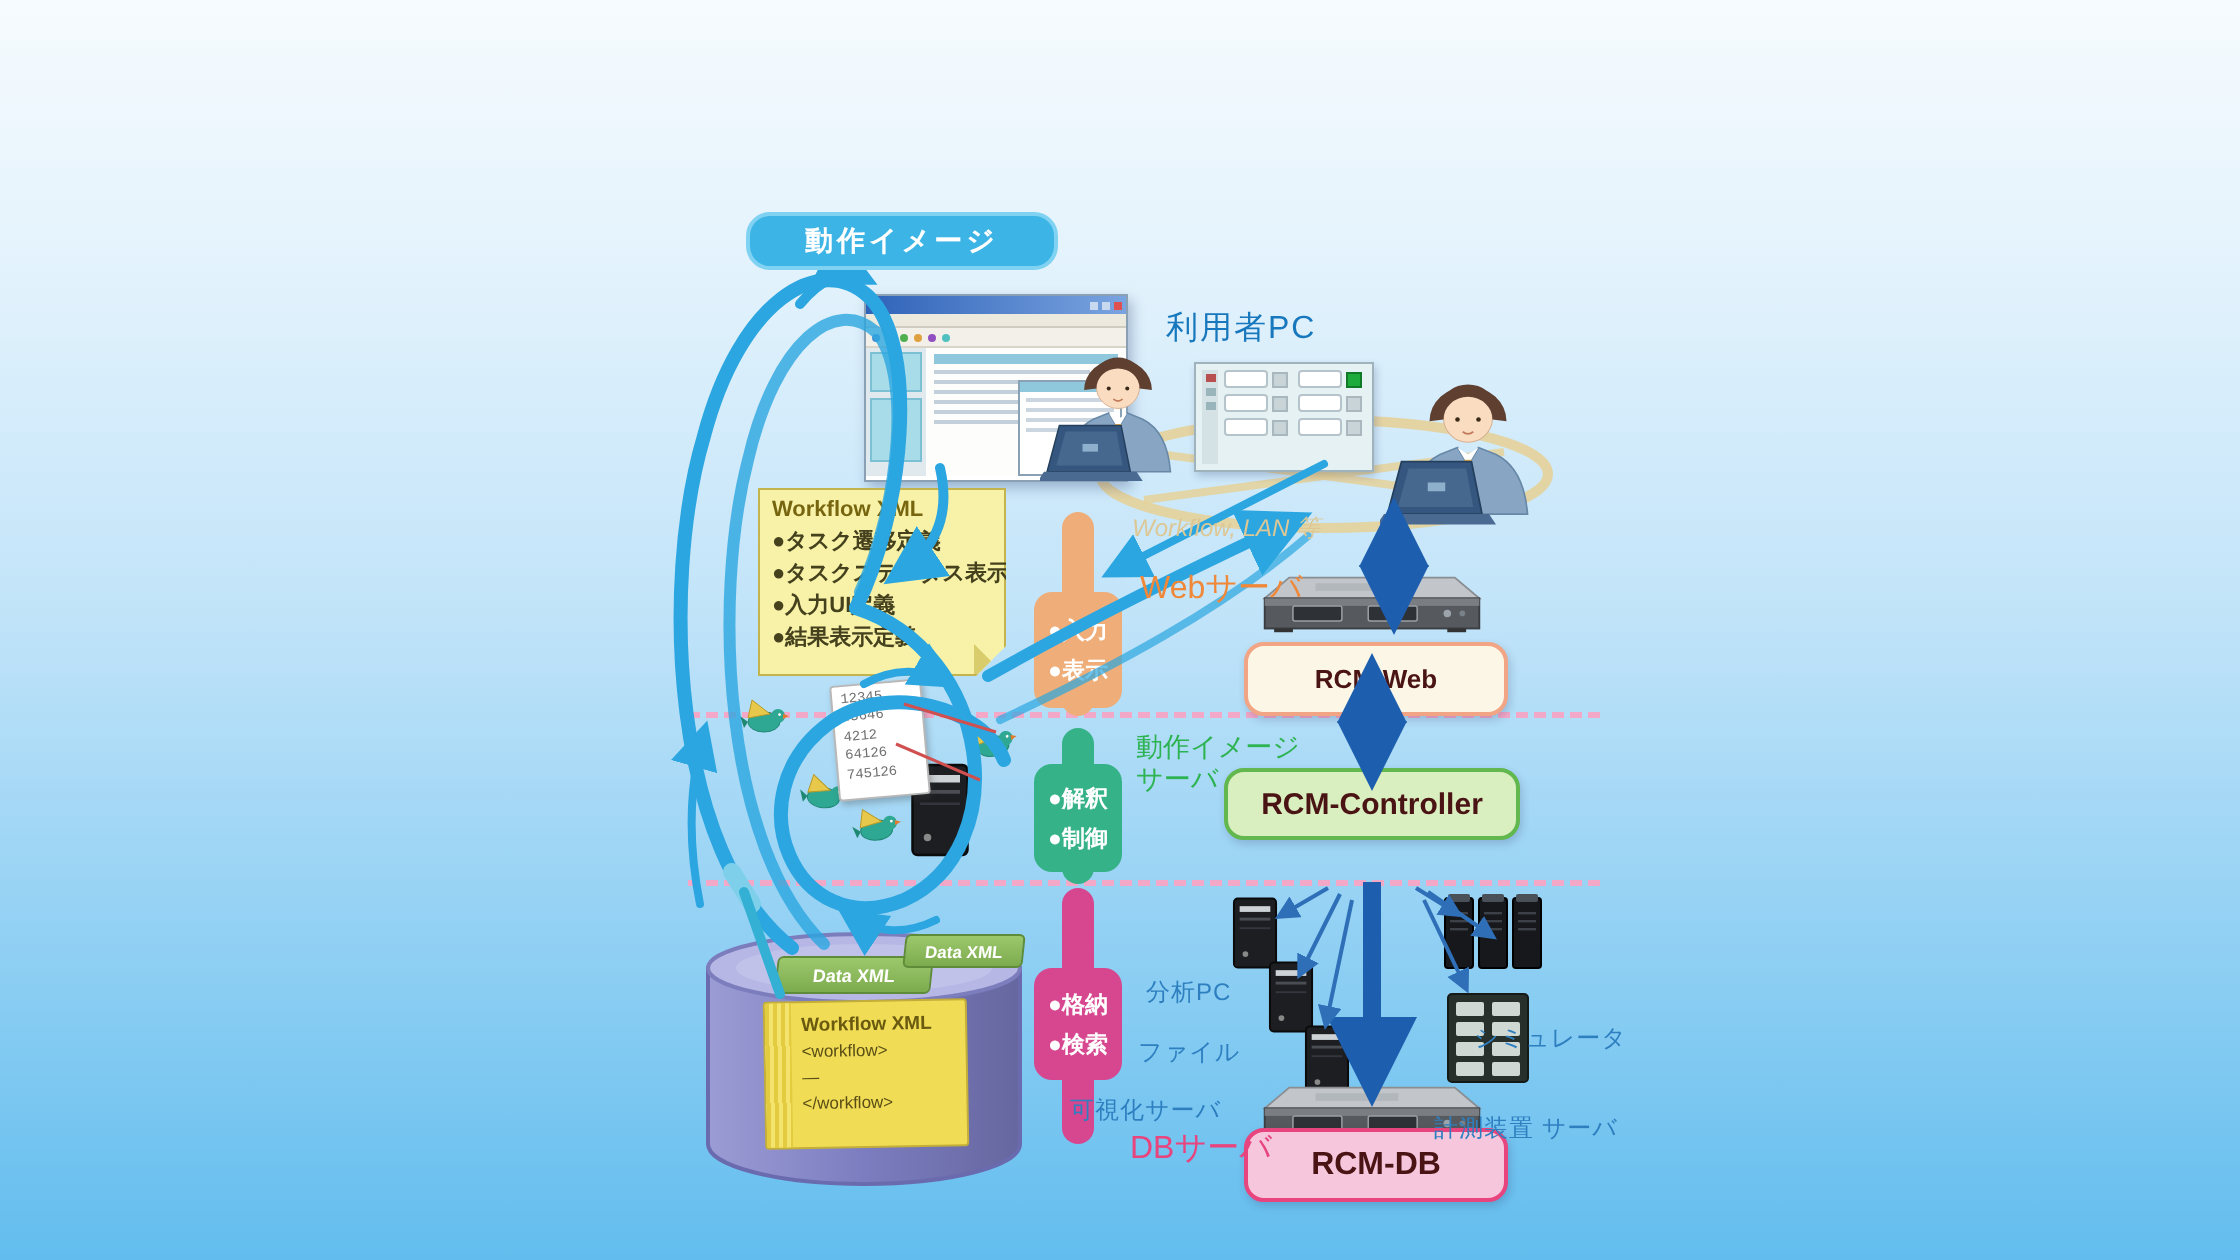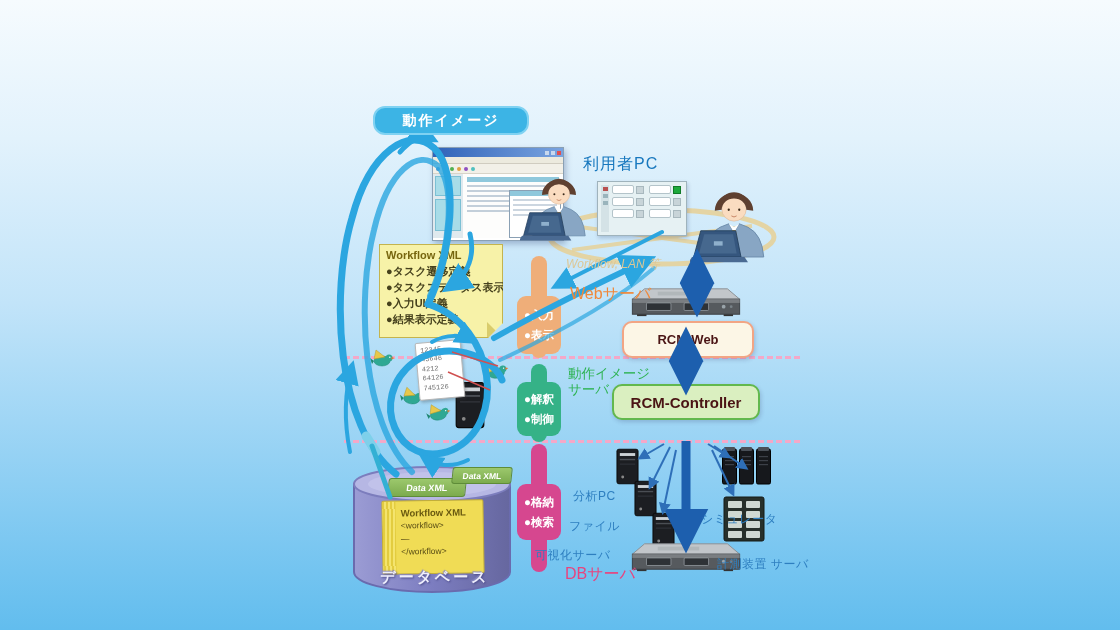--- a/index.html
+++ b/index.html
@@ -340,21 +340,21 @@
     <div>サーバ</div>
   </div>
   <svg class="abs icon-wrap" style="left:618px;top:384px" width="124" height="32" viewBox="0 0 120 34">
       <use href="#sym-rack"></use>
     </svg>
   <div class="abs node node-ctrl">RCM-Controller</div>
 
   <div class="abs lbl lbl-dev" style="left:573px;top:488px">分析PC</div>
   <div class="abs lbl lbl-dev" style="left:569px;top:518px">ファイル</div>
   <div class="abs lbl lbl-dev" style="left:535px;top:547px">可視化サーバ</div>
-  <div class="abs lbl lbl-dev" style="left:701px;top:511px">シミュレータ</div>
+  <div class="abs lbl lbl-dev" style="left:737px;top:511px">シミュレータ</div>
   <div class="abs lbl lbl-dev" style="left:717px;top:556px">計測装置 サーバ</div>
 
   <svg class="abs icon-wrap" style="left:616px;top:448px" width="23" height="37" viewBox="0 0 24 38">
       <use href="#sym-tower"></use>
     </svg>
   <svg class="abs icon-wrap" style="left:634px;top:480px" width="23" height="37" viewBox="0 0 24 38">
       <use href="#sym-tower"></use>
     </svg>
   <svg class="abs icon-wrap" style="left:652px;top:512px" width="23" height="37" viewBox="0 0 24 38">
       <use href="#sym-tower"></use>
@@ -372,20 +372,21 @@
       </svg>
   </div>
   <svg class="abs icon-wrap" style="left:723px;top:496px" width="42" height="46" viewBox="0 0 42 46">
       <use href="#sym-fileserver"></use>
     </svg>
 
   <div class="abs lbl lbl-db">DBサーバ</div>
   <svg class="abs icon-wrap" style="left:626px;top:541px" width="120" height="32" viewBox="0 0 120 34">
       <use href="#sym-rack"></use>
     </svg>
+  <div class="abs node node-db">RCM-DB</div>
 
   <svg class="abs" style="left:349px;top:460px;z-index:4" width="166" height="144" viewBox="0 0 166 144">
     <defs>
       <linearGradient id="cyl" x1="0" y1="0" x2="1" y2="0">
         <stop offset="0" stop-color="#9b9cd4"></stop>
           <stop offset=".5" stop-color="#7c7dc0"></stop>
           <stop offset="1" stop-color="#66679f"></stop>
       </linearGradient>
     </defs>
     <path d="M5 24 L5 112 A78 20 0 0 0 161 112 L161 24 Z" fill="url(#cyl)" stroke="#6a6bae" stroke-width="2"></path>
@@ -393,21 +394,20 @@
     <ellipse cx="83" cy="24" rx="64" ry="12" fill="#c8c9ee" opacity=".6"></ellipse>
   </svg>
   <div class="abs dataxml dx1">Data XML</div>
   <div class="abs dataxml dx2">Data XML</div>
   <div class="abs wfbox">
     <div class="t">Workflow XML</div>
     <div class="c">&lt;workflow&gt;</div>
     <div class="c">—</div>
     <div class="c">&lt;/workflow&gt;</div>
   </div>
-  <div class="abs lbl db-label">データベース</div>
 
   <svg class="abs layer" width="1120" height="630" viewBox="0 0 1120 630">
     <defs>
       <marker id="mB" markerWidth="7" markerHeight="7" refX="4.5" refY="3" orient="auto">
           <path d="M0 0 L6 3 L0 6 Z" fill="#2ba6e0"></path>
         </marker>
       <marker id="mD" markerWidth="6" markerHeight="6" refX="3.5" refY="2.5" orient="auto">
           <path d="M0 0 L5 2.5 L0 5 Z" fill="#1d5fae"></path>
         </marker>
       <marker id="mDs" markerWidth="6" markerHeight="6" refX="1.5" refY="2.5" orient="auto-start-reverse">

